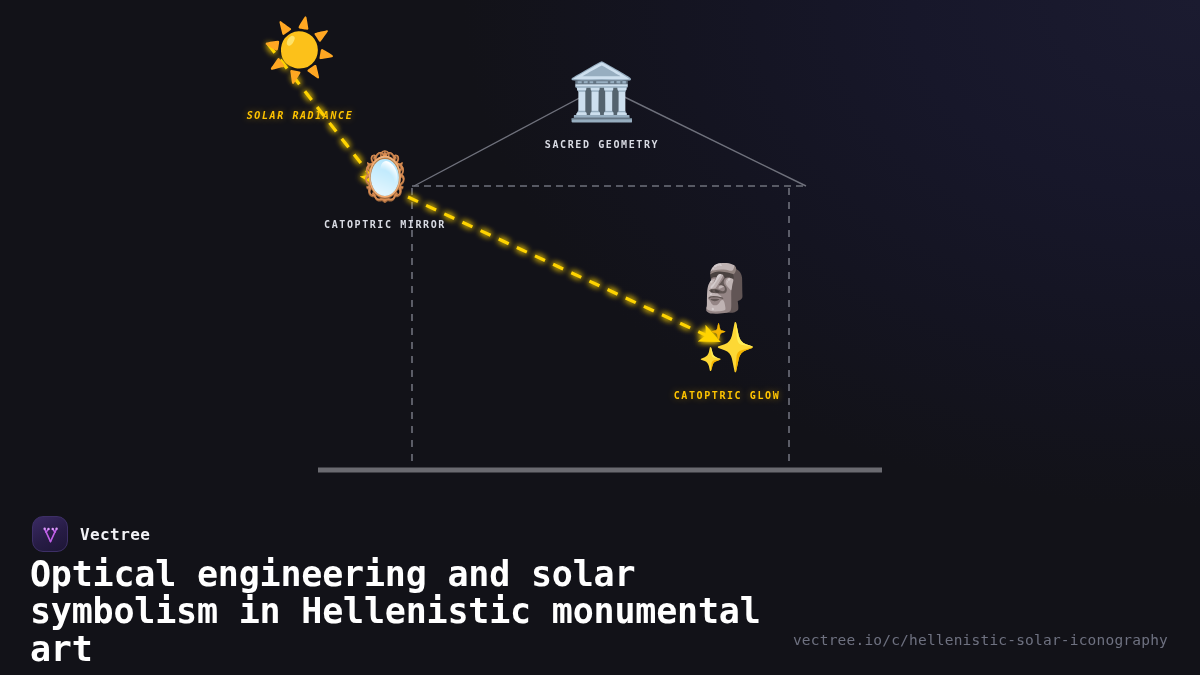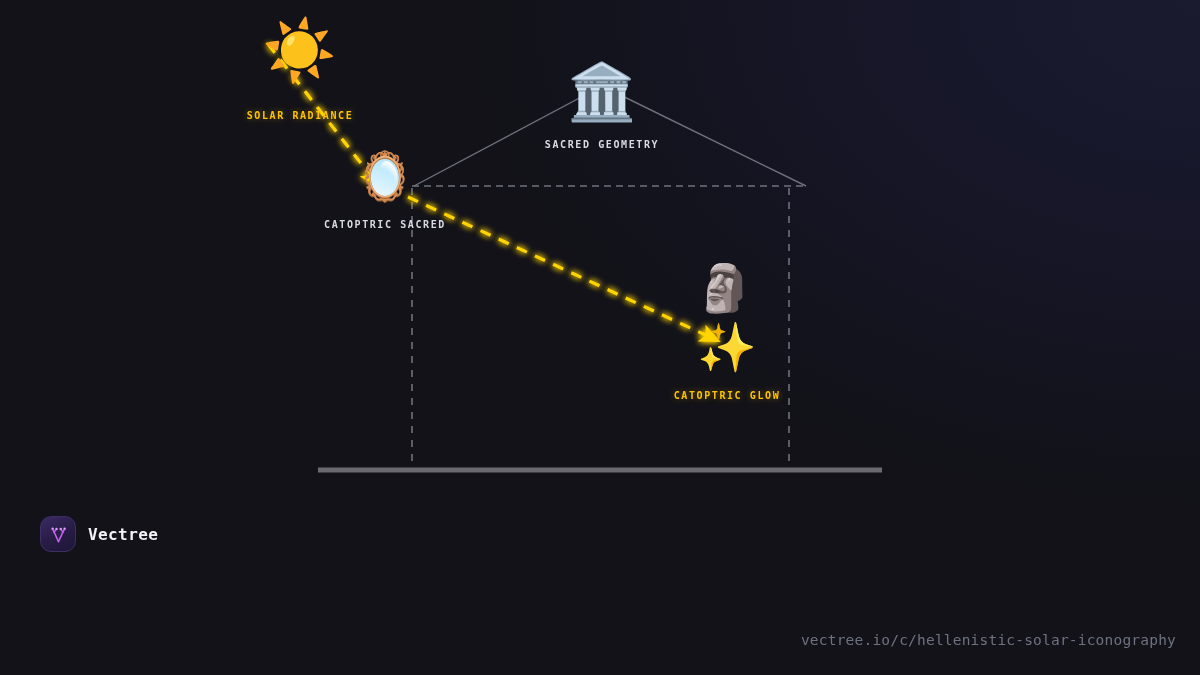--- a/index.html
+++ b/index.html
@@ -51,21 +51,21 @@
     color: #ffc400;
     text-shadow: 0 0 7px rgba(255,196,0,0.45);
   }
   .cap-gray {
     color: #d9dbe3;
   }
 
   
   #footer {
     position: absolute;
-    left: 16px;
+    left: 8px;
     bottom: 0;
     width: 1184px;
     height: 175px;
   }
   #brand {
     position: absolute;
     left: 24px;
     top: 16px;
     display: flex;
     align-items: center;
@@ -140,26 +140,26 @@
 
       <line x1="318" y1="470" x2="882" y2="470" stroke="#6a6a70" stroke-width="5" stroke-linecap="butt"></line>
 
       <line x1="268" y1="44" x2="374" y2="180" stroke="#ffd400" stroke-width="3.2" stroke-dasharray="11 9" marker-end="url(#arrowGold)" filter="url(#beamGlow)"></line>
 
       <line x1="408" y1="197" x2="712" y2="338" stroke="#ffd400" stroke-width="3.2" stroke-dasharray="11 9" marker-end="url(#arrowGold)" filter="url(#beamGlow)"></line>
     </svg>
 
     <div class="node" style="left:300px;top:70px;">
       <div class="glyph" style="font-size:60px;">☀️</div>
-      <div class="caption cap-gold" style="margin-top:30px;">SOLAR RADIANCE</div>
+      <div class="caption cap-gold" style="margin-top:30px;font-style:italic;">SOLAR RADIANCE</div>
     </div>
 
     <div class="node" style="left:385px;top:191px;">
       <div class="glyph" style="font-size:48px;">🪞</div>
-      <div class="caption cap-gray">CATOPTRIC SACRED</div>
+      <div class="caption cap-gray">CATOPTRIC MIRROR</div>
     </div>
 
     <div class="node" style="left:602px;top:107px;">
       <div class="glyph" style="font-size:56px;">🏛️</div>
       <div class="caption cap-gray">SACRED GEOMETRY</div>
     </div>
 
     <div class="node" style="left:725px;top:288px;">
       <div class="glyph" style="font-size:46px;">🗿</div>
     </div>
@@ -188,18 +188,19 @@
             <circle cx="4.6" cy="4.6" r="1.5"></circle>
             <circle cx="9.5" cy="4.9" r="1.5"></circle>
             <circle cx="14.8" cy="4.9" r="1.5"></circle>
             <circle cx="19.7" cy="4.6" r="1.5"></circle>
           </g>
         </svg>
       </div>
       <div id="brand-name">Vectree</div>
     </div>
 
+    <div id="headline">Optical engineering and solar symbolism in Hellenistic monumental art</div>
 
     <div id="url">vectree.io/c/hellenistic-solar-iconography</div>
 
   </div>
 
 </div>
 
 </body></html>

